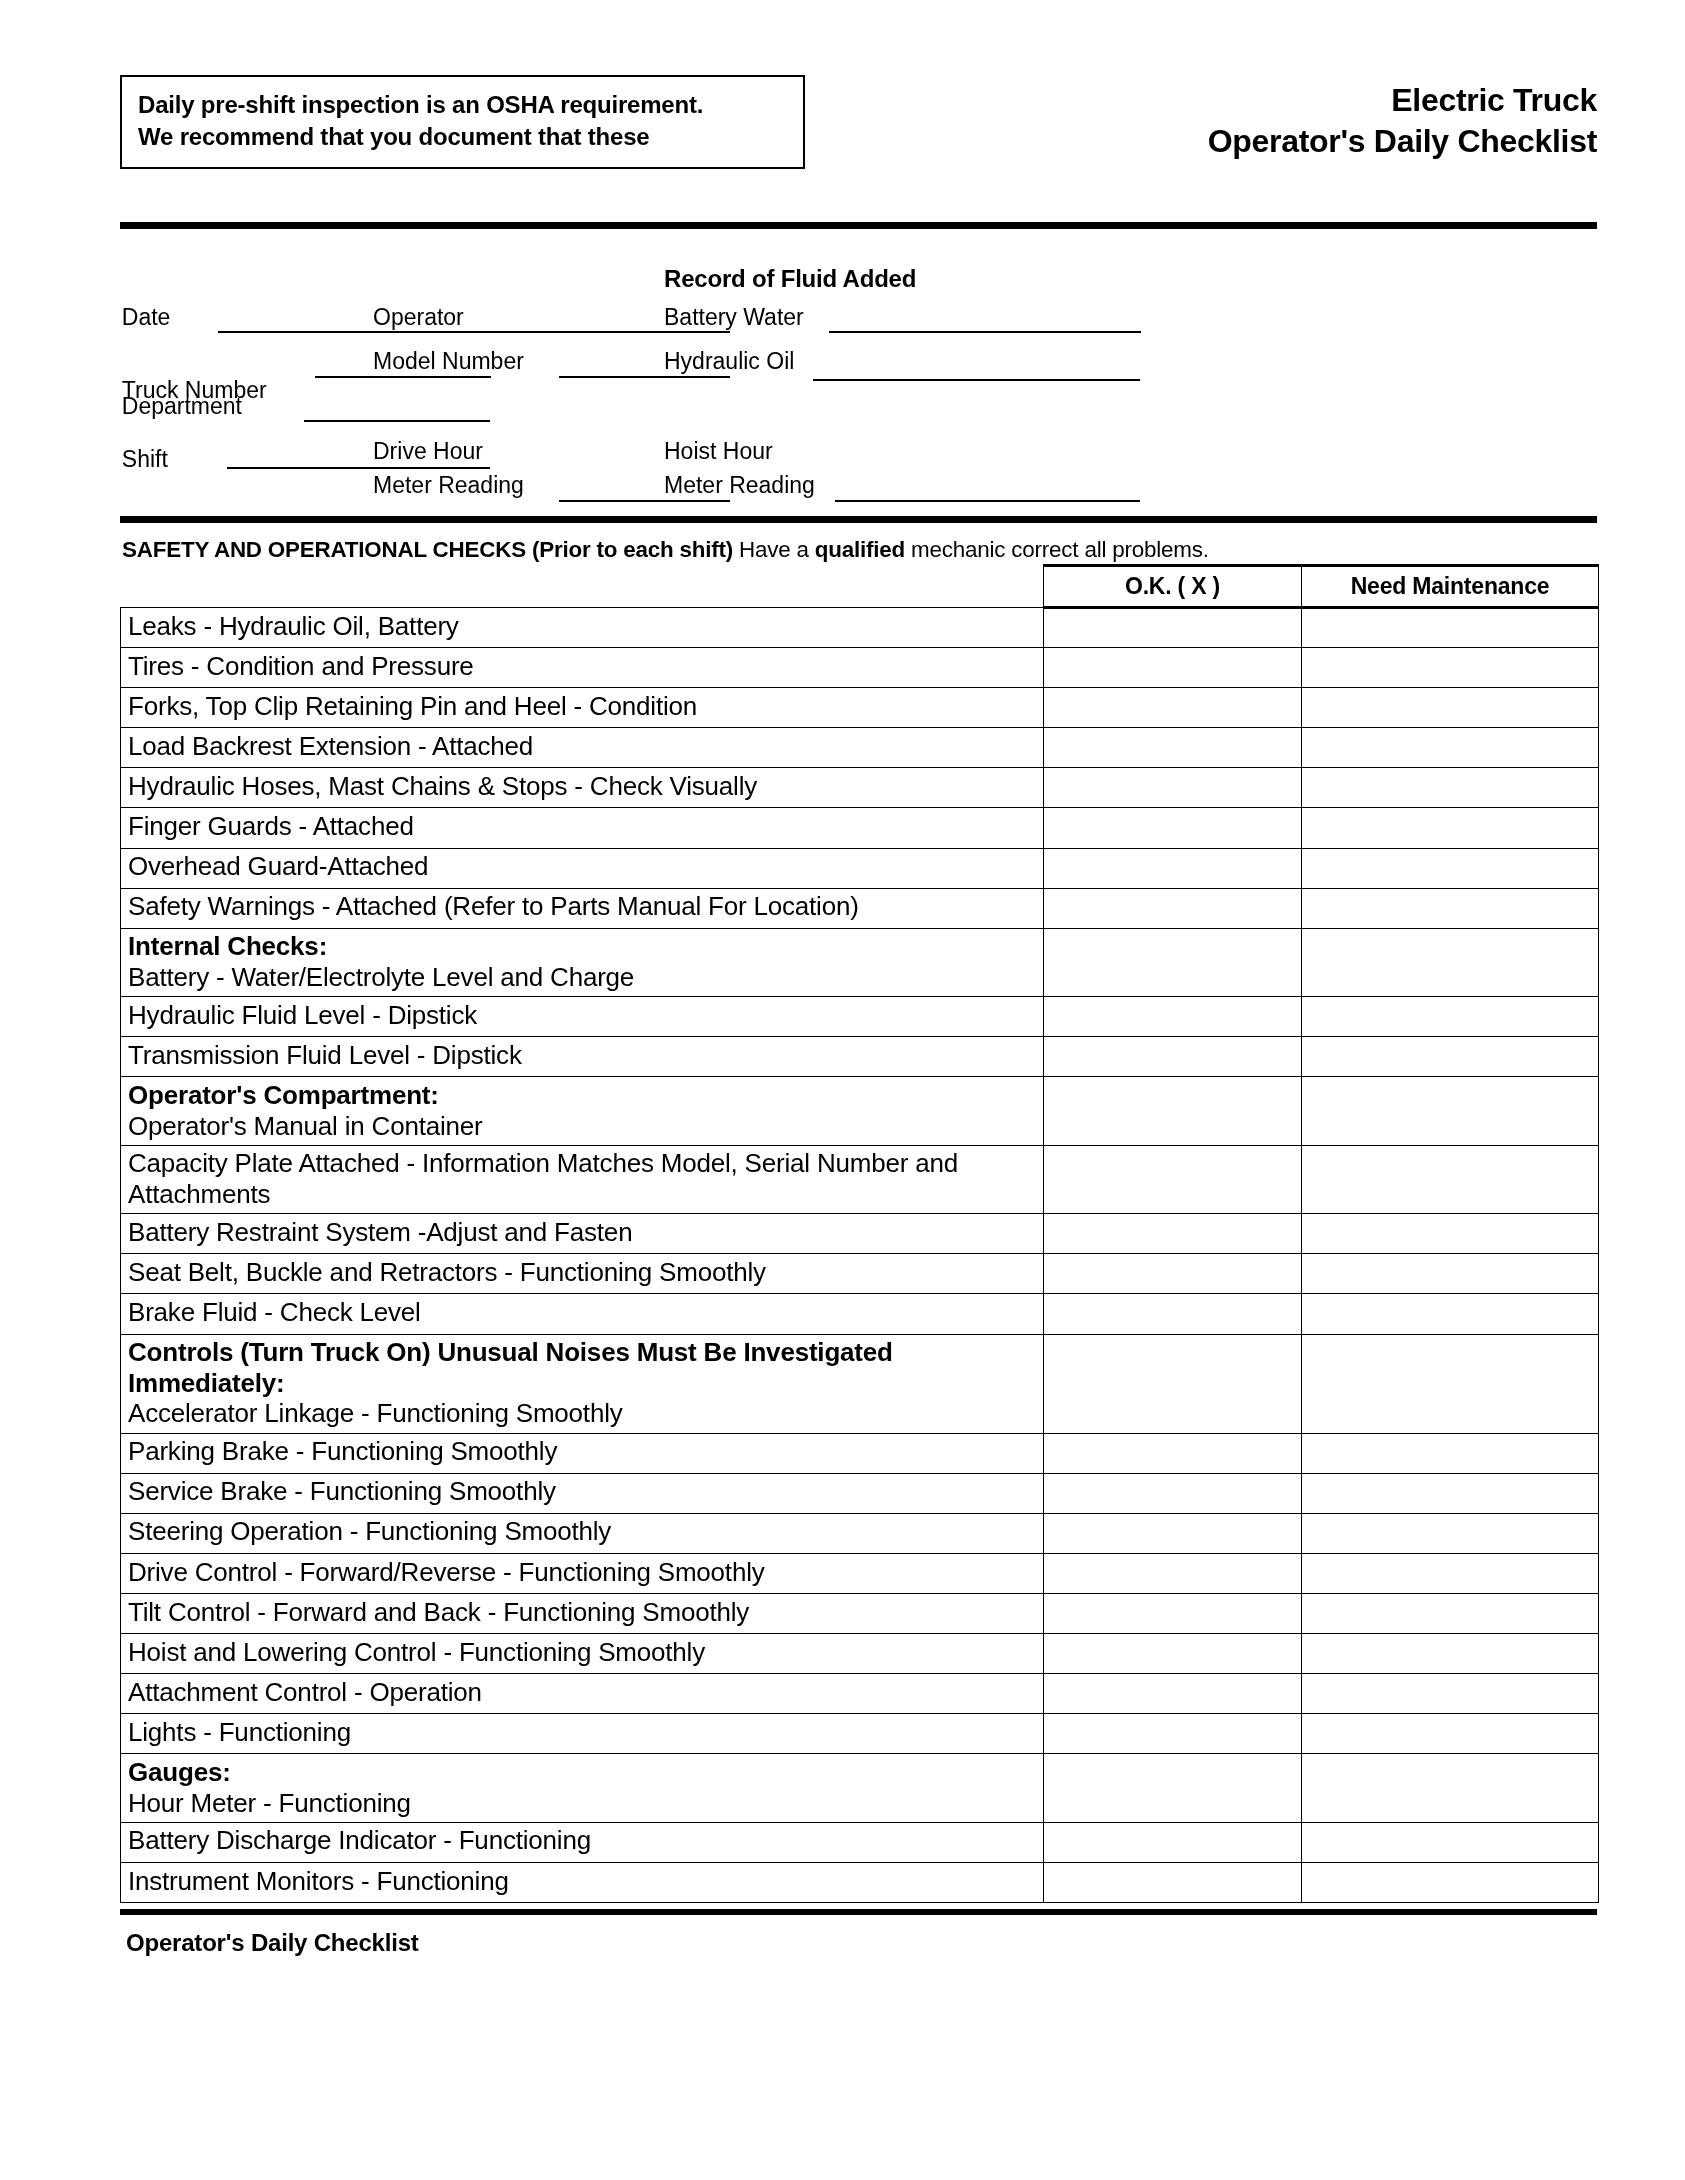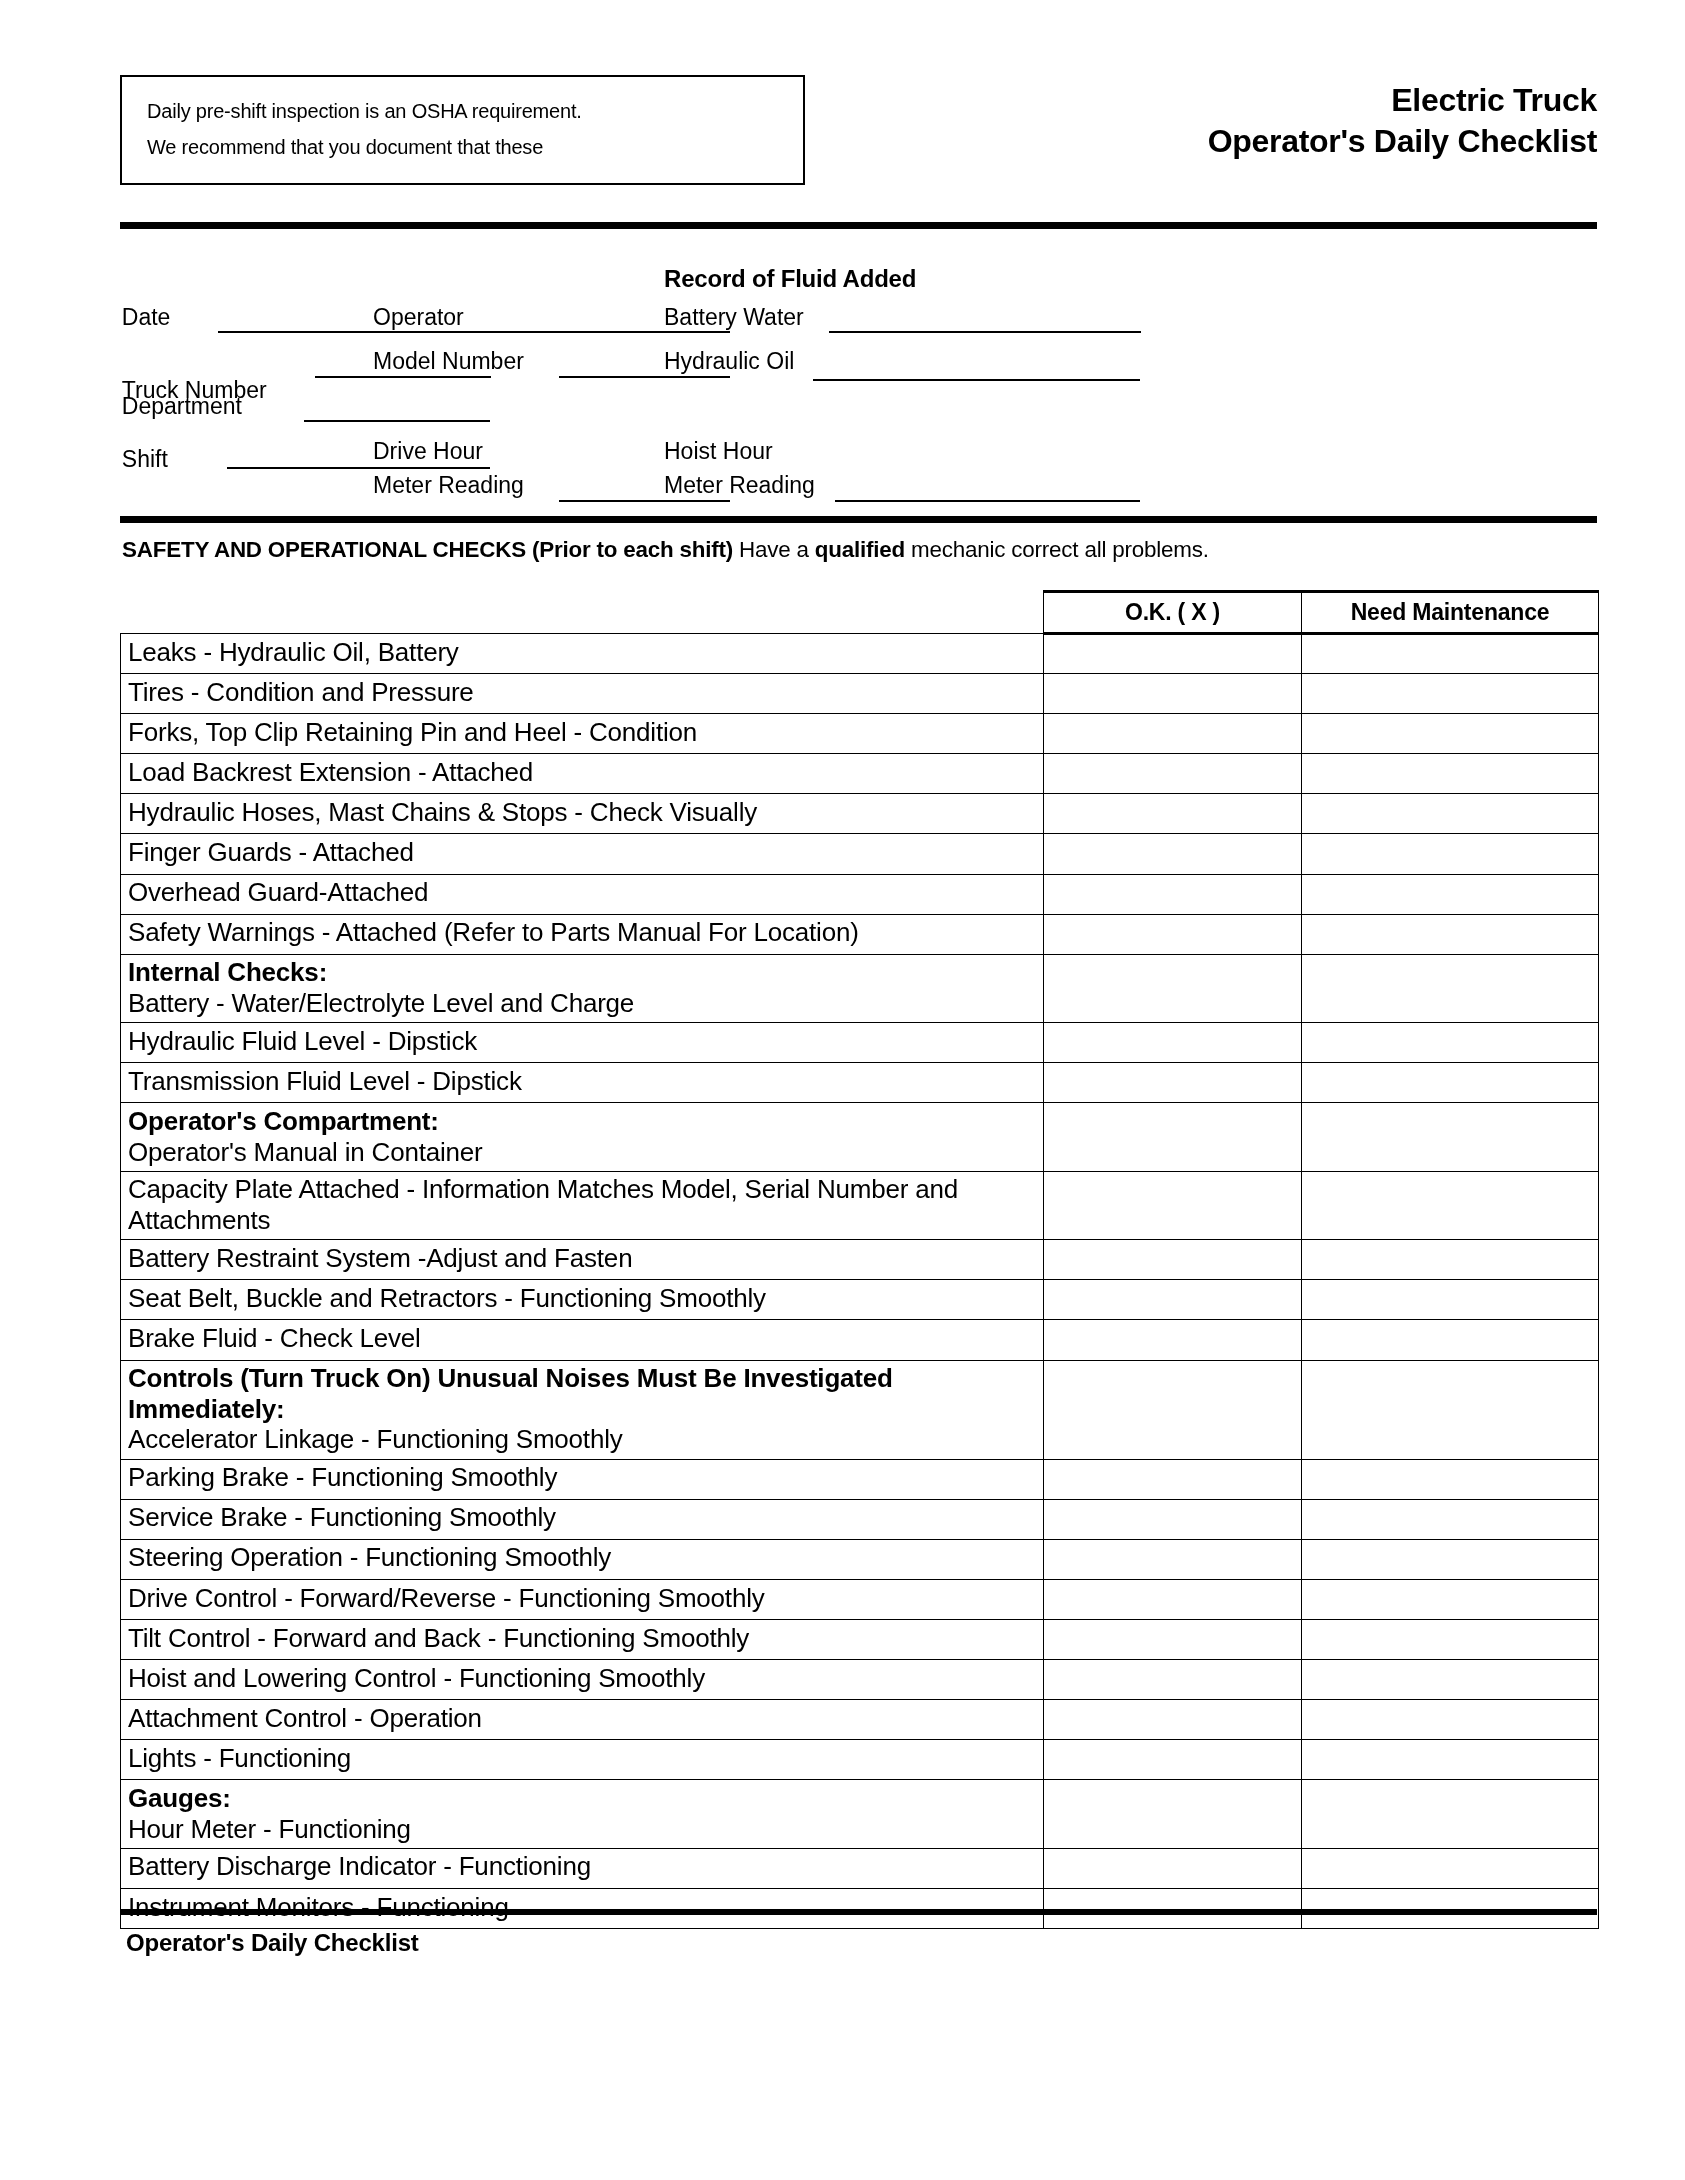--- a/index.html
+++ b/index.html
@@ -37,23 +37,23 @@
   .osha-box {
     position: absolute;
     left: 0;
     top: 0;
     width: 685px;
     box-sizing: border-box;
     border: 2.6px solid #000;
     padding: 12.3px 14px 14px 16px;
   }
   .osha-box p {
-    margin: 9px;
-    font-size: 20px;
-    font-weight: normal;
+    margin: 0;
+    font-size: 24px;
+    font-weight: bold;
     line-height: 1.33;
     letter-spacing: -0.2px;
   }
   .title-block {
     position: absolute;
     right: 0;
     top: 5.3px;
     text-align: right;
     width: 720px;
   }
@@ -108,21 +108,21 @@
     font-size: 22.4px;
     letter-spacing: -0.2px;
     white-space: nowrap;
   }
   .section-head b { font-weight: bold; }
 
   
   .checktable {
     position: absolute;
     left: 120px;
-    top: 590px;
+    top: 564px;
     width: 1477px;
     border-collapse: collapse;
     table-layout: fixed;
   }
   .checktable col.c-item  { width: 923px; }
   .checktable col.c-ok    { width: 258px; }
   .checktable col.c-need  { width: 297px; }
 
   .checktable th, .checktable td {
     border: 1.8px solid #000;

